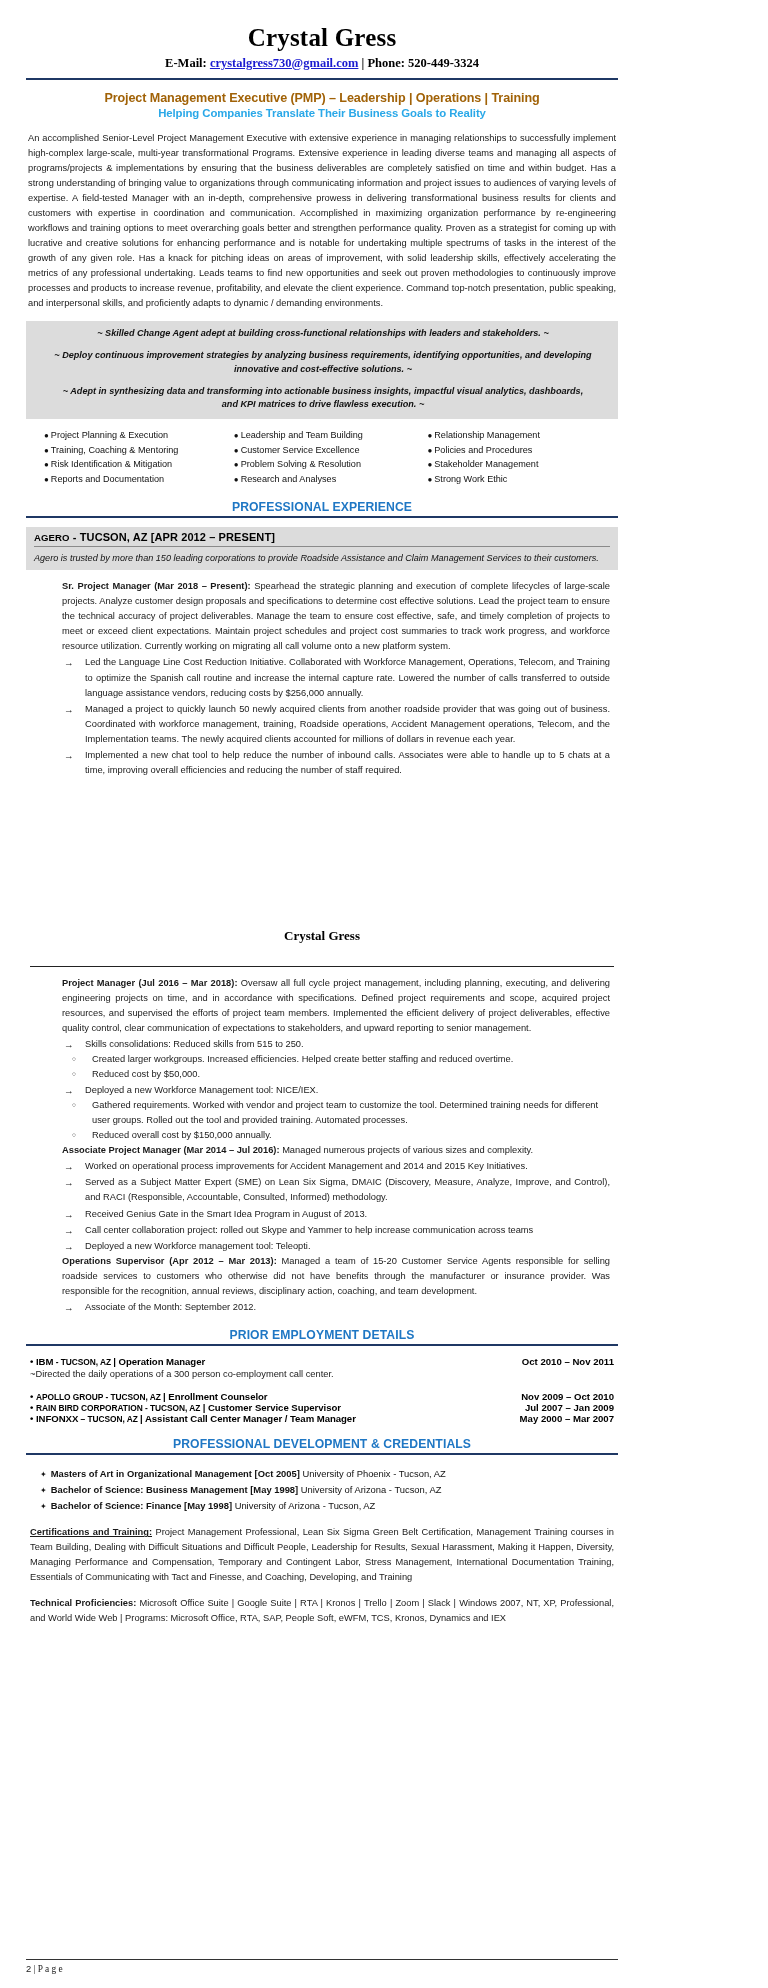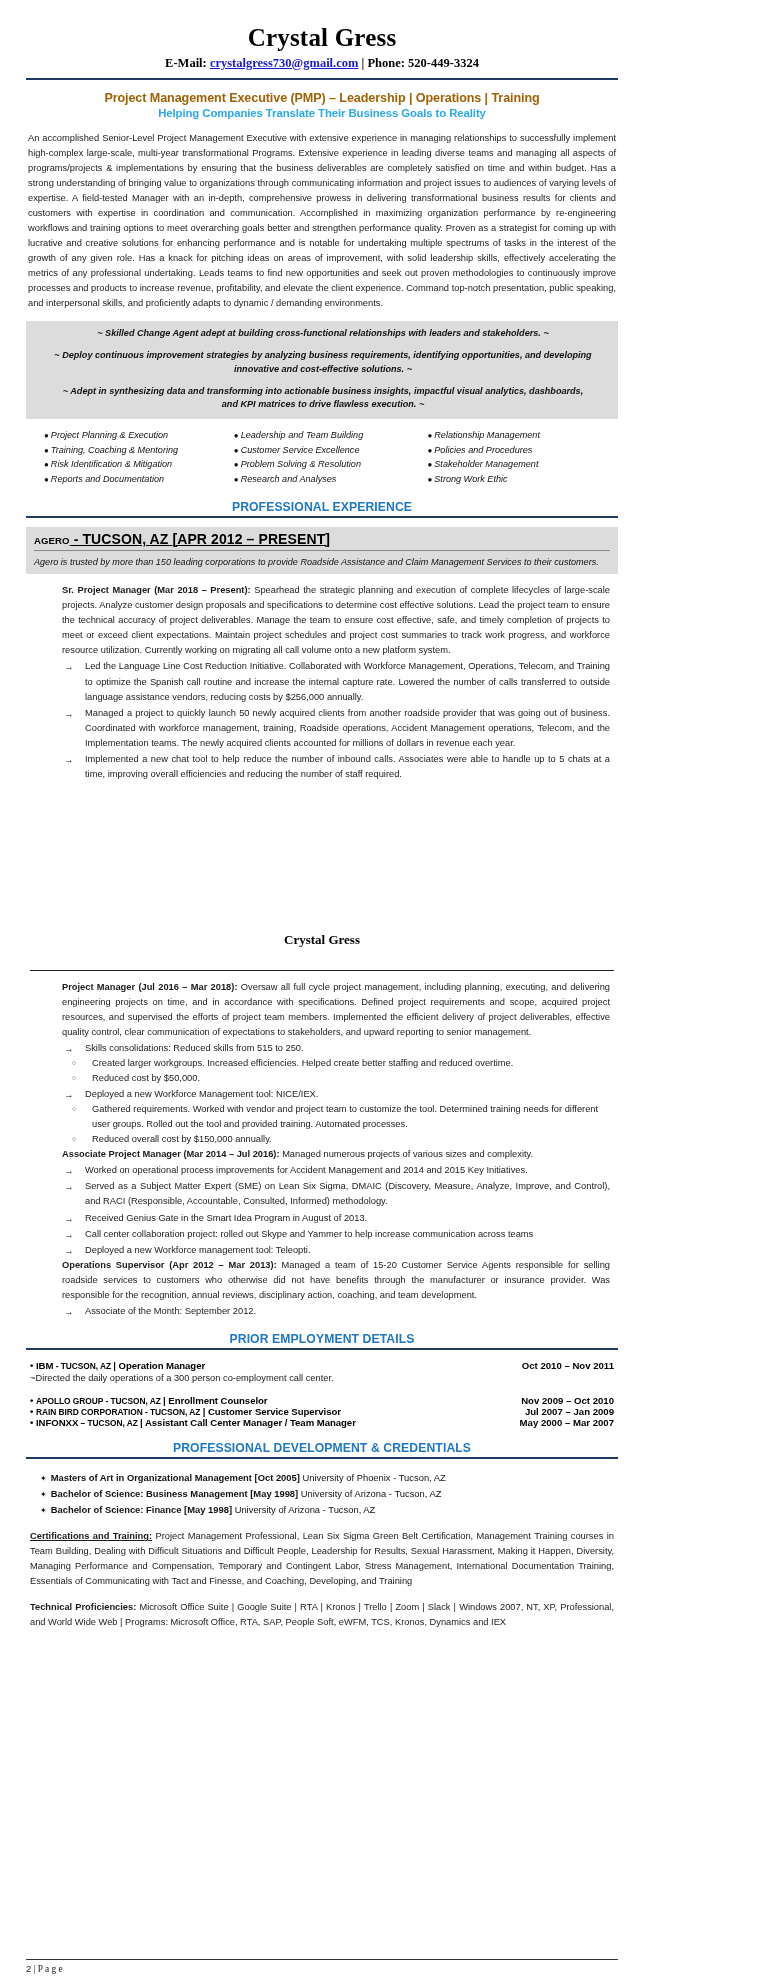--- a/index.html
+++ b/index.html
@@ -100,21 +100,20 @@
   
   .skills {
     display: flex;
     margin-top: 9px;
     padding: 0 14px 0 18px;
   }
   .skills-col { flex: 1; }
   .skills-col.c2 { flex: 1.02; }
   .skills-col.c3 { flex: 0.93; }
   .skill-item {
-    font-style: italic;
     font-size: 9.1px;
     line-height: 1.58;
     color: #111;
     white-space: nowrap;
   }
   .skill-item .dot { font-size: 8px; margin-right: 2px; }
 
   
   .sec-head {
     text-align: center;
@@ -131,21 +130,21 @@
     background: #dcdcdc;
     margin-top: 9px;
     padding: 4px 8px 2px 8px;
   }
   .co-title {
     font-weight: bold;
     font-size: 9.6px;
     color: #000;
     letter-spacing: 0.1px;
   }
-  .co-title .sc { font-size: 14px; text-decoration: underline; }
+  .co-title .sc { font-size: 11px; }
   .co-rule {
     border-top: 1px solid #8a8a8a;
     margin: 3px 0 4px 0;
   }
   .co-desc {
     font-style: italic;
     font-size: 9.1px;
     line-height: 1.6;
     color: #111;
     padding-bottom: 3px;

